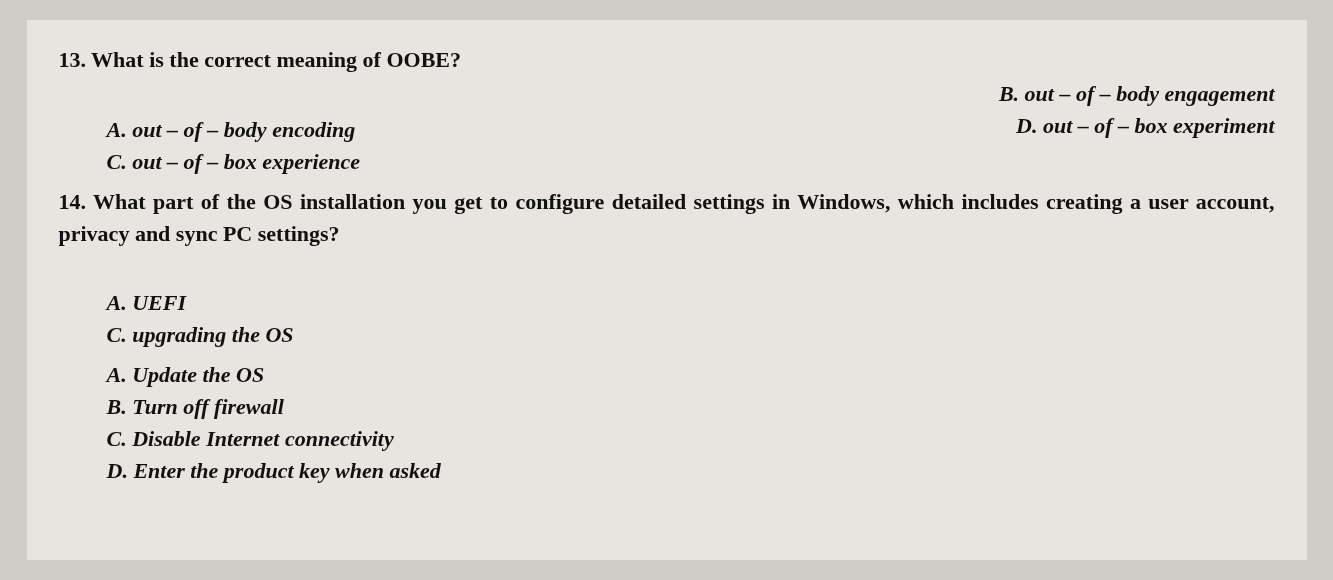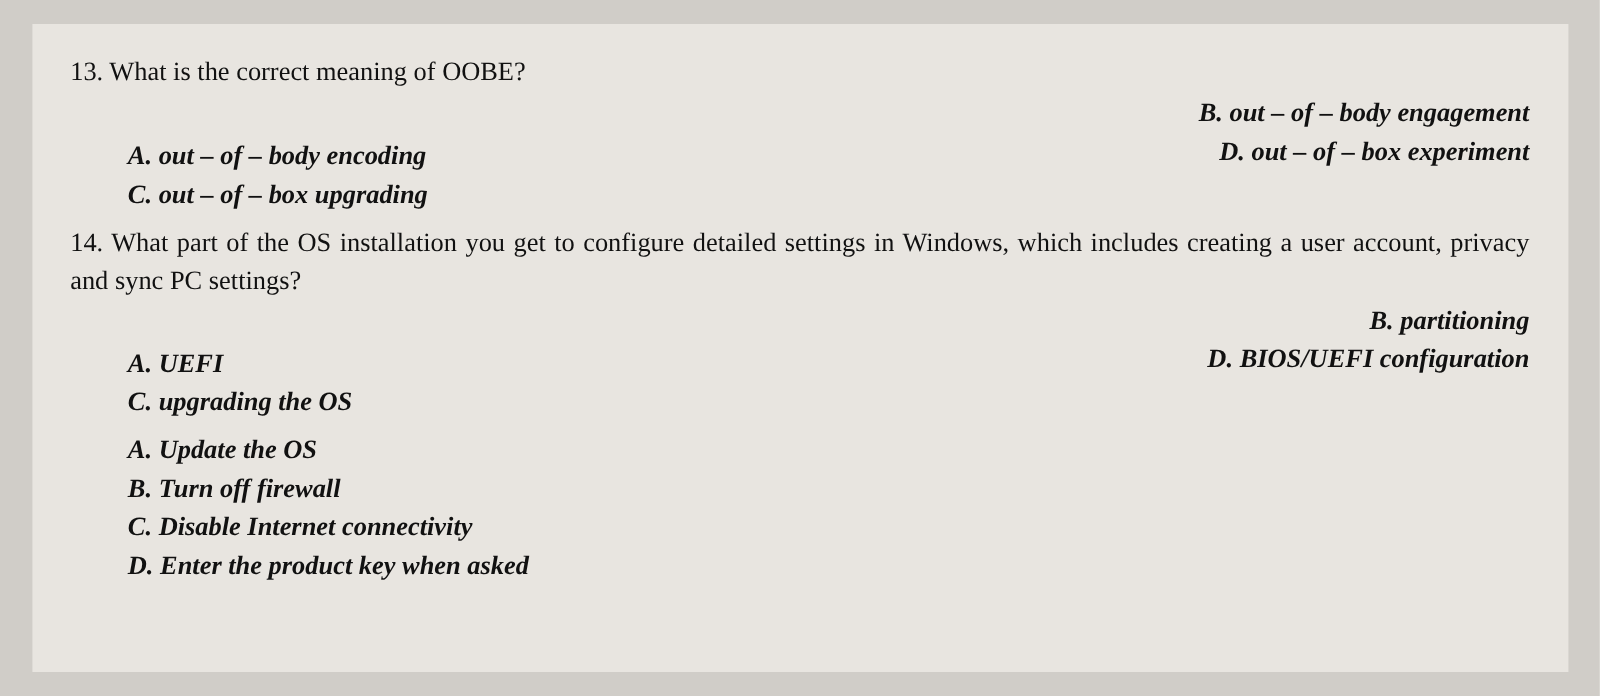--- a/index.html
+++ b/index.html
@@ -26,21 +26,21 @@
       font-size: 22px;
       color: #111;
       line-height: 1.45;
     }
 
     .question-block {
       margin-bottom: 8px;
     }
 
     .question-text {
-      font-weight: normal;
+      font-weight: bold;
       text-align: justify;
     }
 
     .option-left {
       width: 50%;
       margin-top: 36px;
     }
 
     .option-right {
       width: 50%;
@@ -78,21 +78,21 @@
       <span>What is the correct meaning of OOBE?</span>
     </div>
     <div class="options-two-col">
       <div class="option-left">
         <div class="option-item">
           <span>A.</span>
           <span>out – of – body encoding</span>
         </div>
         <div class="option-item">
           <span>C.</span>
-          <span>out – of – box upgrading</span>
+          <span>out – of – box experience</span>
         </div>
       </div>
       <div class="option-right">
         <div class="option-item">
           <span>B.</span>
           <span>out – of – body engagement</span>
         </div>
         <div class="option-item">
           <span>D.</span>
           <span>out – of – box experiment</span>
@@ -110,30 +110,20 @@
       <div class="option-left">
         <div class="option-item">
           <span>A.</span>
           <span>UEFI</span>
         </div>
         <div class="option-item">
           <span>C.</span>
           <span>upgrading the OS</span>
         </div>
       </div>
-      <div class="option-right">
-        <div class="option-item">
-          <span>B.</span>
-          <span>partitioning</span>
-        </div>
-        <div class="option-item">
-          <span>D.</span>
-          <span>BIOS/UEFI configuration</span>
-        </div>
-      </div>
     </div>
   </div>
 
   <div class="question-block">
     <div class="options-stack">
       <div class="option-item">
         <span>A.</span>
         <span>Update the OS</span>
       </div>
       <div class="option-item">

